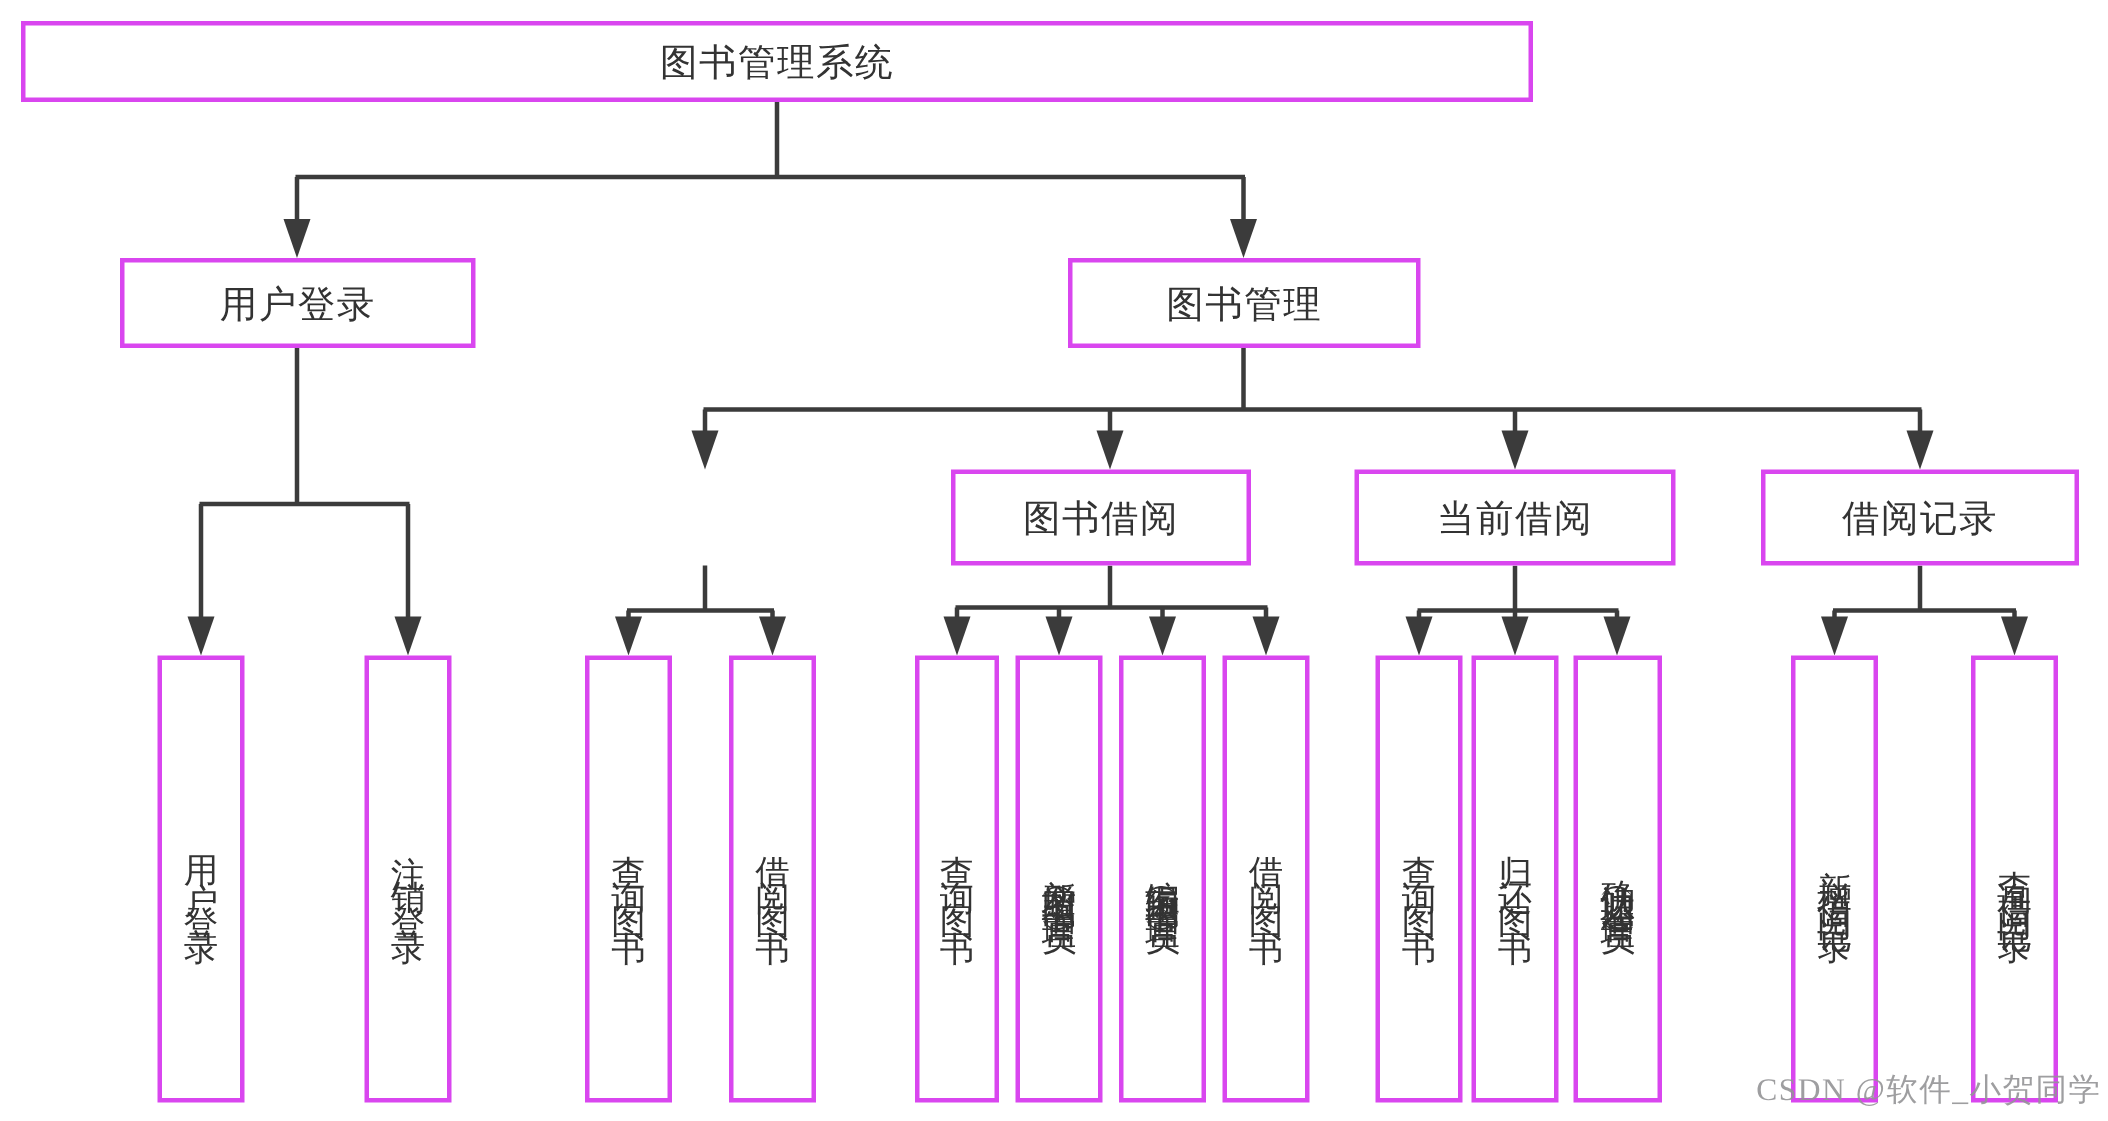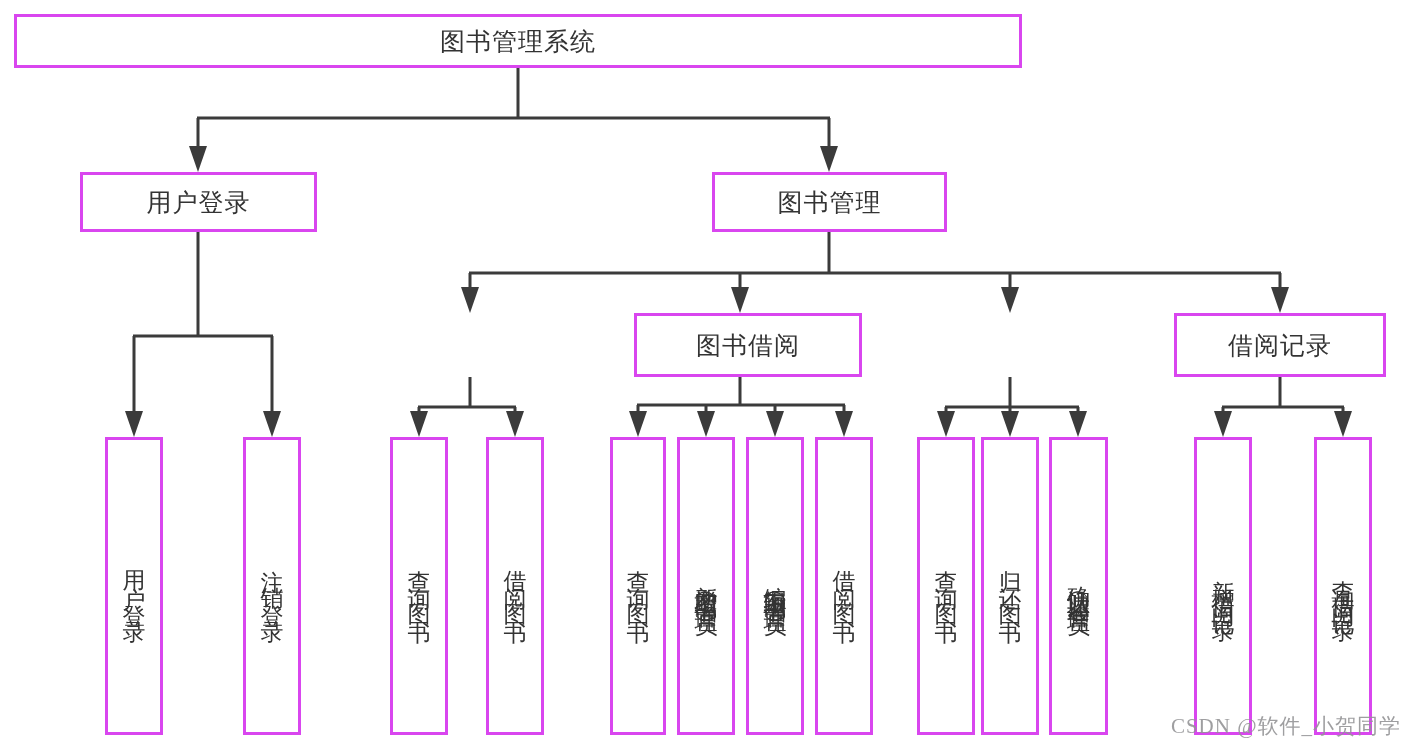--- a/index.html
+++ b/index.html
@@ -120,22 +120,25 @@
     <span class="h-label">图书管理系统</span>
   </div>
 
   <div class="node" style="left:80px; top:172px; width:237px; height:60px;">
     <span class="h-label">用户登录</span>
   </div>
   <div class="node" style="left:712px; top:172px; width:235px; height:60px;">
     <span class="h-label">图书管理</span>
   </div>
 
-  <div class="node" style="left:634px; top:313px; width:228px; height:64px;">
+  <div class="node" style="left:634px; top:313px; width:200px; height:64px;">
     <span class="h-label">图书借阅</span>
+  </div>
+  <div class="node" style="left:903px; top:313px; width:214px; height:64px;">
+    <span class="h-label">当前借阅</span>
   </div>
   <div class="node" style="left:1174px; top:313px; width:212px; height:64px;">
     <span class="h-label">借阅记录</span>
   </div>
 
   <div class="node" style="left:105px; top:437px; width:58px; height:298px;">
     <span class="v-label v-short">用户登录</span>
   </div>
   <div class="node" style="left:243px; top:437px; width:58px; height:298px;">
     <span class="v-label v-short">注销登录</span>

